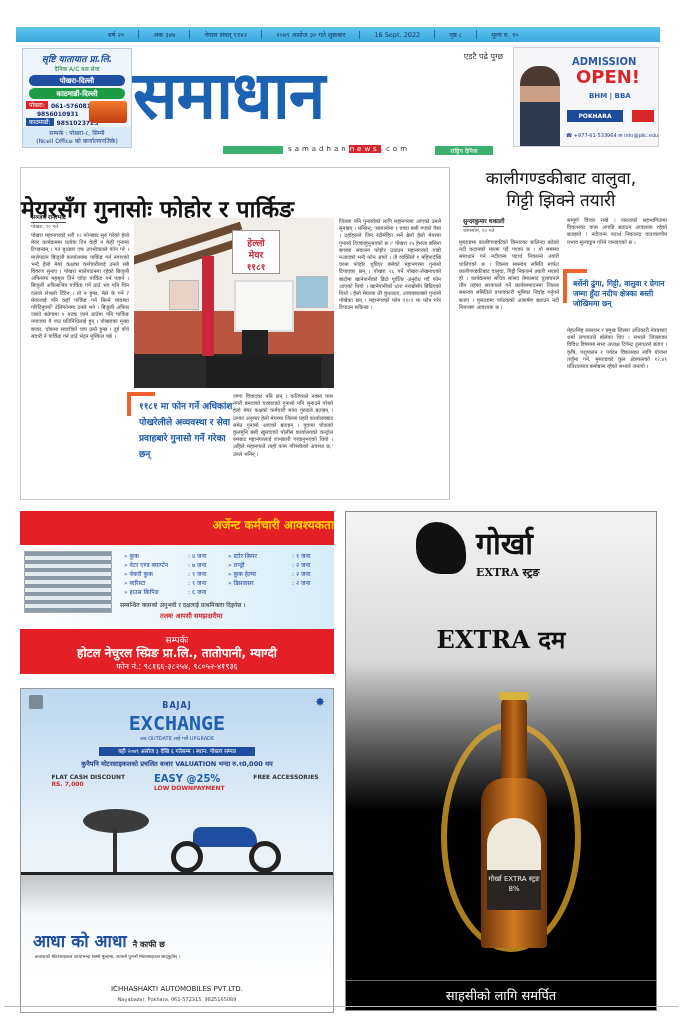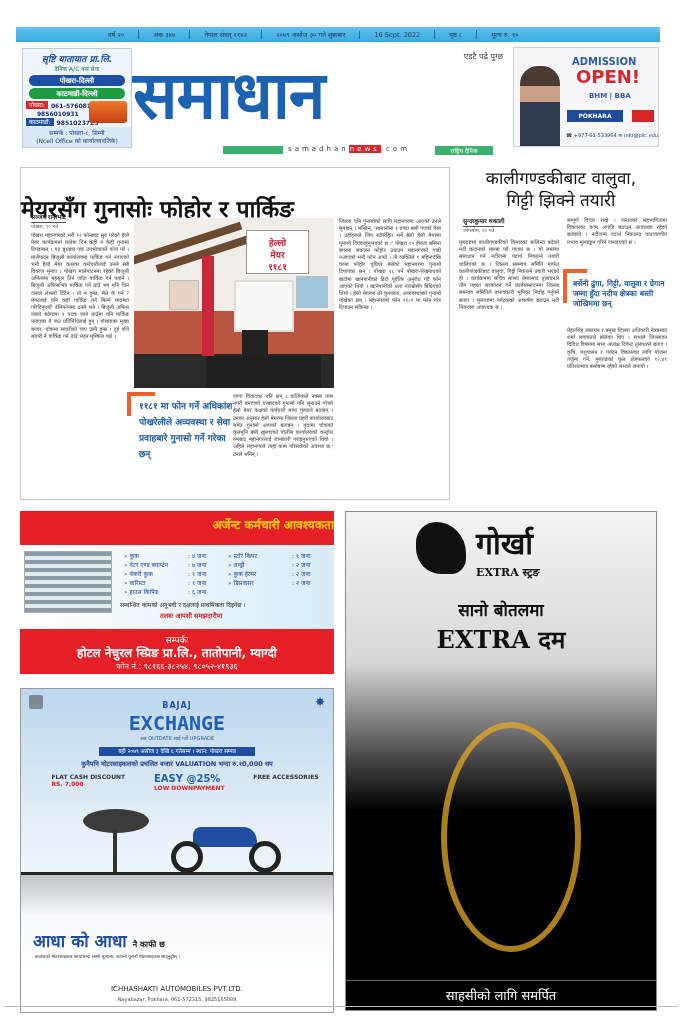--- a/index.html
+++ b/index.html
@@ -51,21 +51,21 @@
 
   
   .news-left { position: absolute; left: 20px; top: 167px; width: 430px; height: 333px; border: 1px solid #c8c8c8; }
   .headline { font-family: "DejaVu Sans", sans-serif; font-weight: bold; font-size: 23px; text-align: left; margin-top: 24px; color: #111; }
   .byline { position: absolute; left: 10px; top: 45px; font-size: 6px; border-bottom: 1px solid #555; padding-bottom: 1px; font-weight: bold; }
   .byline-sub { position: absolute; left: 10px; top: 55px; font-size: 5px; color: #555; }
   .col { position: absolute; font-size: 5.2px; line-height: 7.2px; color: #444; text-align: justify; overflow: hidden; }
   .photo { position: absolute; left: 113px; top: 50px; width: 200px; height: 170px; overflow: hidden;
     background: linear-gradient(#f1eee9 0 55%, #b85642 55% 80%, #2a2a2a 80%); }
   .photo .beam { position: absolute; height: 8px; background: #6b4a32; transform: rotate(-18deg); }
-  .photo .sign { position: absolute; left: 112px; top: 12px; width: 63px; height: 44px; background: #fff; border: 1px solid #999; color: #c8283a; font-size: 9px; font-weight: bold; text-align: center; line-height: 12px; padding-top: 6px; }
+  .photo .sign { position: absolute; left: 98px; top: 12px; width: 48px; height: 44px; background: #fff; border: 1px solid #999; color: #c8283a; font-size: 9px; font-weight: bold; text-align: center; line-height: 12px; padding-top: 6px; }
   .photo .flag { position: absolute; left: 68px; top: 38px; width: 12px; height: 100px; background: #c8283a; }
   .photo .window { position: absolute; left: 100px; top: 62px; width: 60px; height: 52px; background: #f8f8f6; border: 2px solid #ddd; }
   .photo .desk { position: absolute; left: 72px; top: 138px; width: 115px; height: 32px; background: #1f1f1f; }
   .photo .chair { position: absolute; left: 108px; top: 112px; width: 26px; height: 28px; background: #222; }
   .photo .pic1 { position: absolute; left: 35px; top: 62px; width: 30px; height: 30px; background: #e7d3c8; border: 1px solid #bbb; }
   .photo .pic2 { position: absolute; left: 162px; top: 58px; width: 32px; height: 32px; background: #9fc6d8; border: 1px solid #bbb; }
   .pullquote { position: absolute; left: 118px; top: 230px; width: 100px; color: #1d5aa8; font-size: 9px; line-height: 16px; font-weight: bold; }
   .pullquote::before { content: ""; position: absolute; left: -12px; top: -6px; width: 28px; height: 4px; background: #f0612b; }
   .pullquote::after { content: ""; position: absolute; left: -12px; top: -6px; width: 4px; height: 24px; background: #f0612b; }
 
@@ -286,19 +286,25 @@
   <div class="slogan"><span>आधा को आधा</span> <small>नै काफी छ</small></div>
   <div class="slogan-sub">बजाजको मोटरसाइकल आधाभन्दा सस्तो मूल्यमा, आफ्नो पुरानो मोटरसाइकल साट्नुहोस् ।</div>
   <div class="dealer">ICHHASHAKTI AUTOMOBILES PVT.LTD.</div>
   <div class="addr">Nayabazar, Pokhara, 061-572315, 9825165089</div>
 </div>
 
 <div class="ad-gorkha">
   <div class="hat"></div>
   <div class="brand">गोर्खा</div>
   <div class="extra">EXTRA स्ट्रङ</div>
-  <div class="small">सानो बोतलमा</div>
   <div class="dam">EXTRA दम</div>
   <div class="splash"></div>
+  <div class="bottle">
+    <div class="neck"></div>
+      <div class="cap"></div>
+      <div class="bodyb"></div>
+      <div class="label"></div>
+    <div class="label2">गोर्खा EXTRA स्ट्रङ 8%</div>
+  </div>
   <div class="tagline">साहसीको लागि समर्पित</div>
 </div>
 
 <div class="regmarks"></div>
 
 </body></html>

